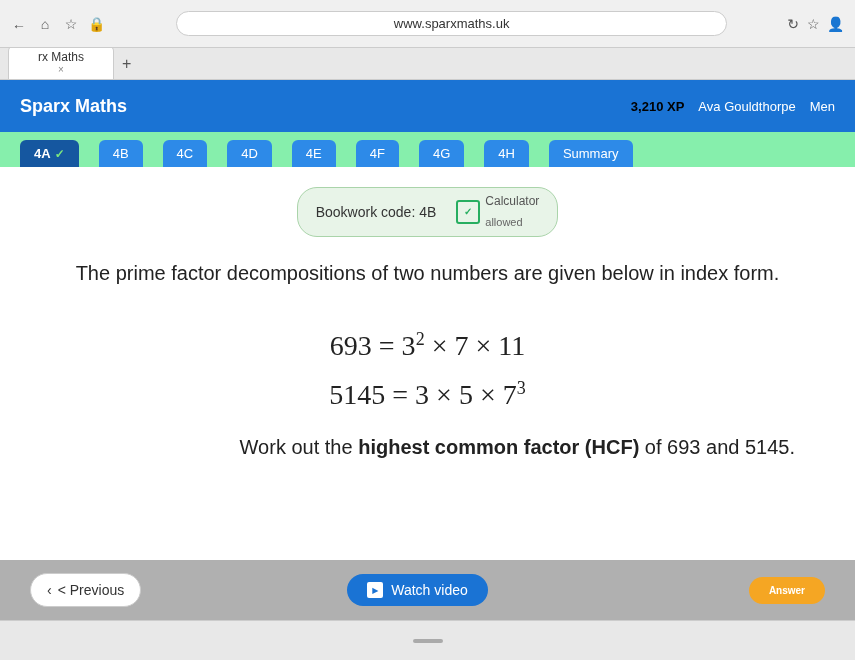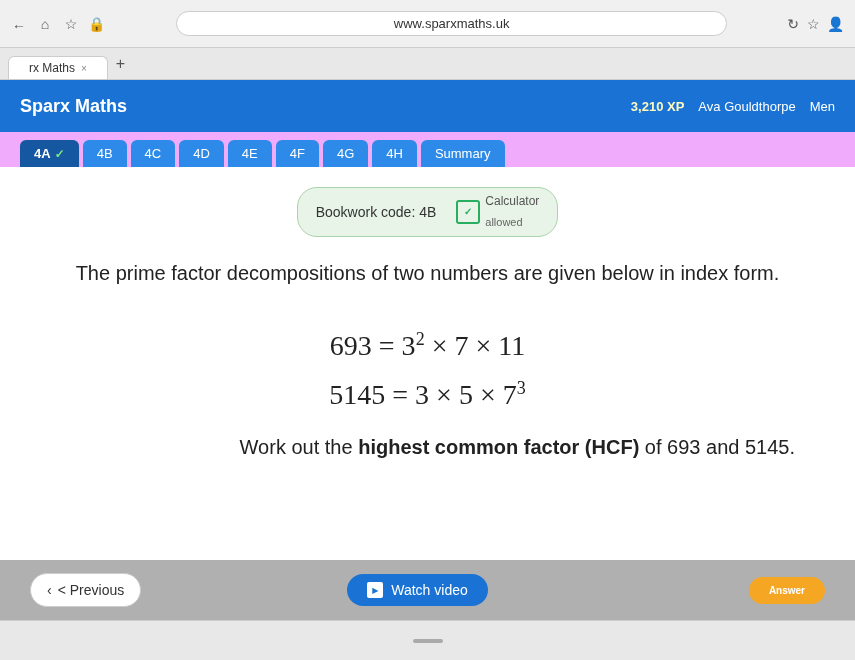--- a/index.html
+++ b/index.html
@@ -64,27 +64,27 @@
       display: flex;
       align-items: flex-end;
       padding: 0 8px;
       border-bottom: 1px solid #ccc;
     }
     .tab {
       background: white;
       border: 1px solid #ccc;
       border-bottom: none;
       border-radius: 6px 6px 0 0;
-      padding: 4px 20px;
+      padding: 4px 29px;
       font-size: 12px;
       color: #333;
       display: flex;
       align-items: center;
-      gap: 6px;
-      cursor: pointer;
+      cursor: pointer;
+      flex-direction: column;
     }
     .tab-close {
       color: #888;
       font-size: 10px;
       cursor: pointer;
     }
     .tab-add {
       background: none;
       border: none;
       padding: 4px 8px;
@@ -113,31 +113,31 @@
       right: 20px;
       top: 50%;
       transform: translateY(-50%);
       display: flex;
       align-items: center;
       gap: 14px;
       color: white;
       font-size: 13px;
     }
     .xp-badge {
-      color: #fef9c3;
+      color: #000000;
       font-weight: bold;
     }
 
     
     .task-nav {
-      background: #f0abfc;
+      background: #86efac;
       padding: 8px 20px 0 20px;
       display: flex;
       align-items: center;
-      gap: 4px;
+      gap: 20px;
     }
     .task-tab {
       background: #2d8ae8;
       color: white;
       padding: 6px 14px;
       border-radius: 6px 6px 0 0;
       font-size: 13px;
       cursor: pointer;
       display: flex;
       align-items: center;

